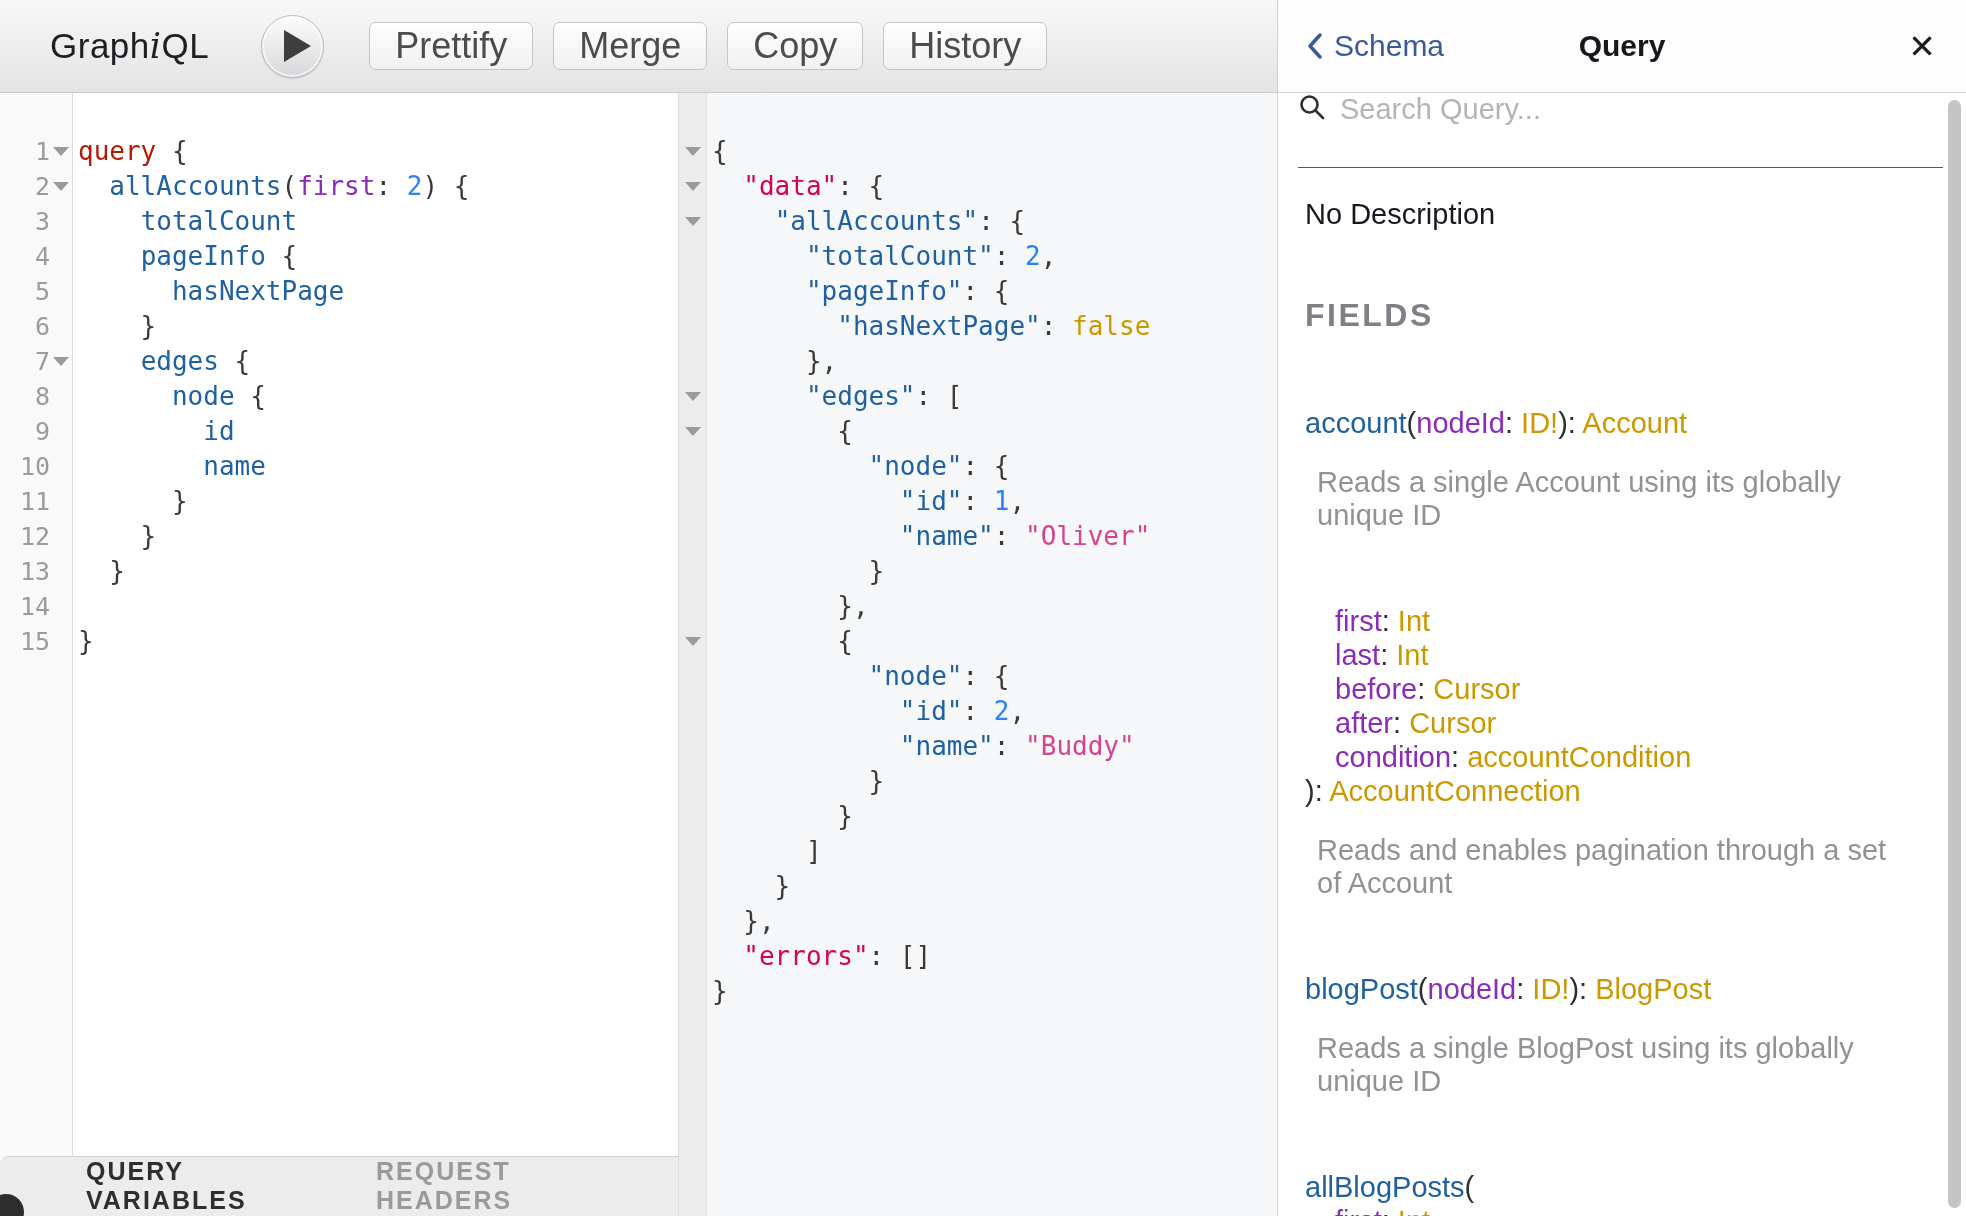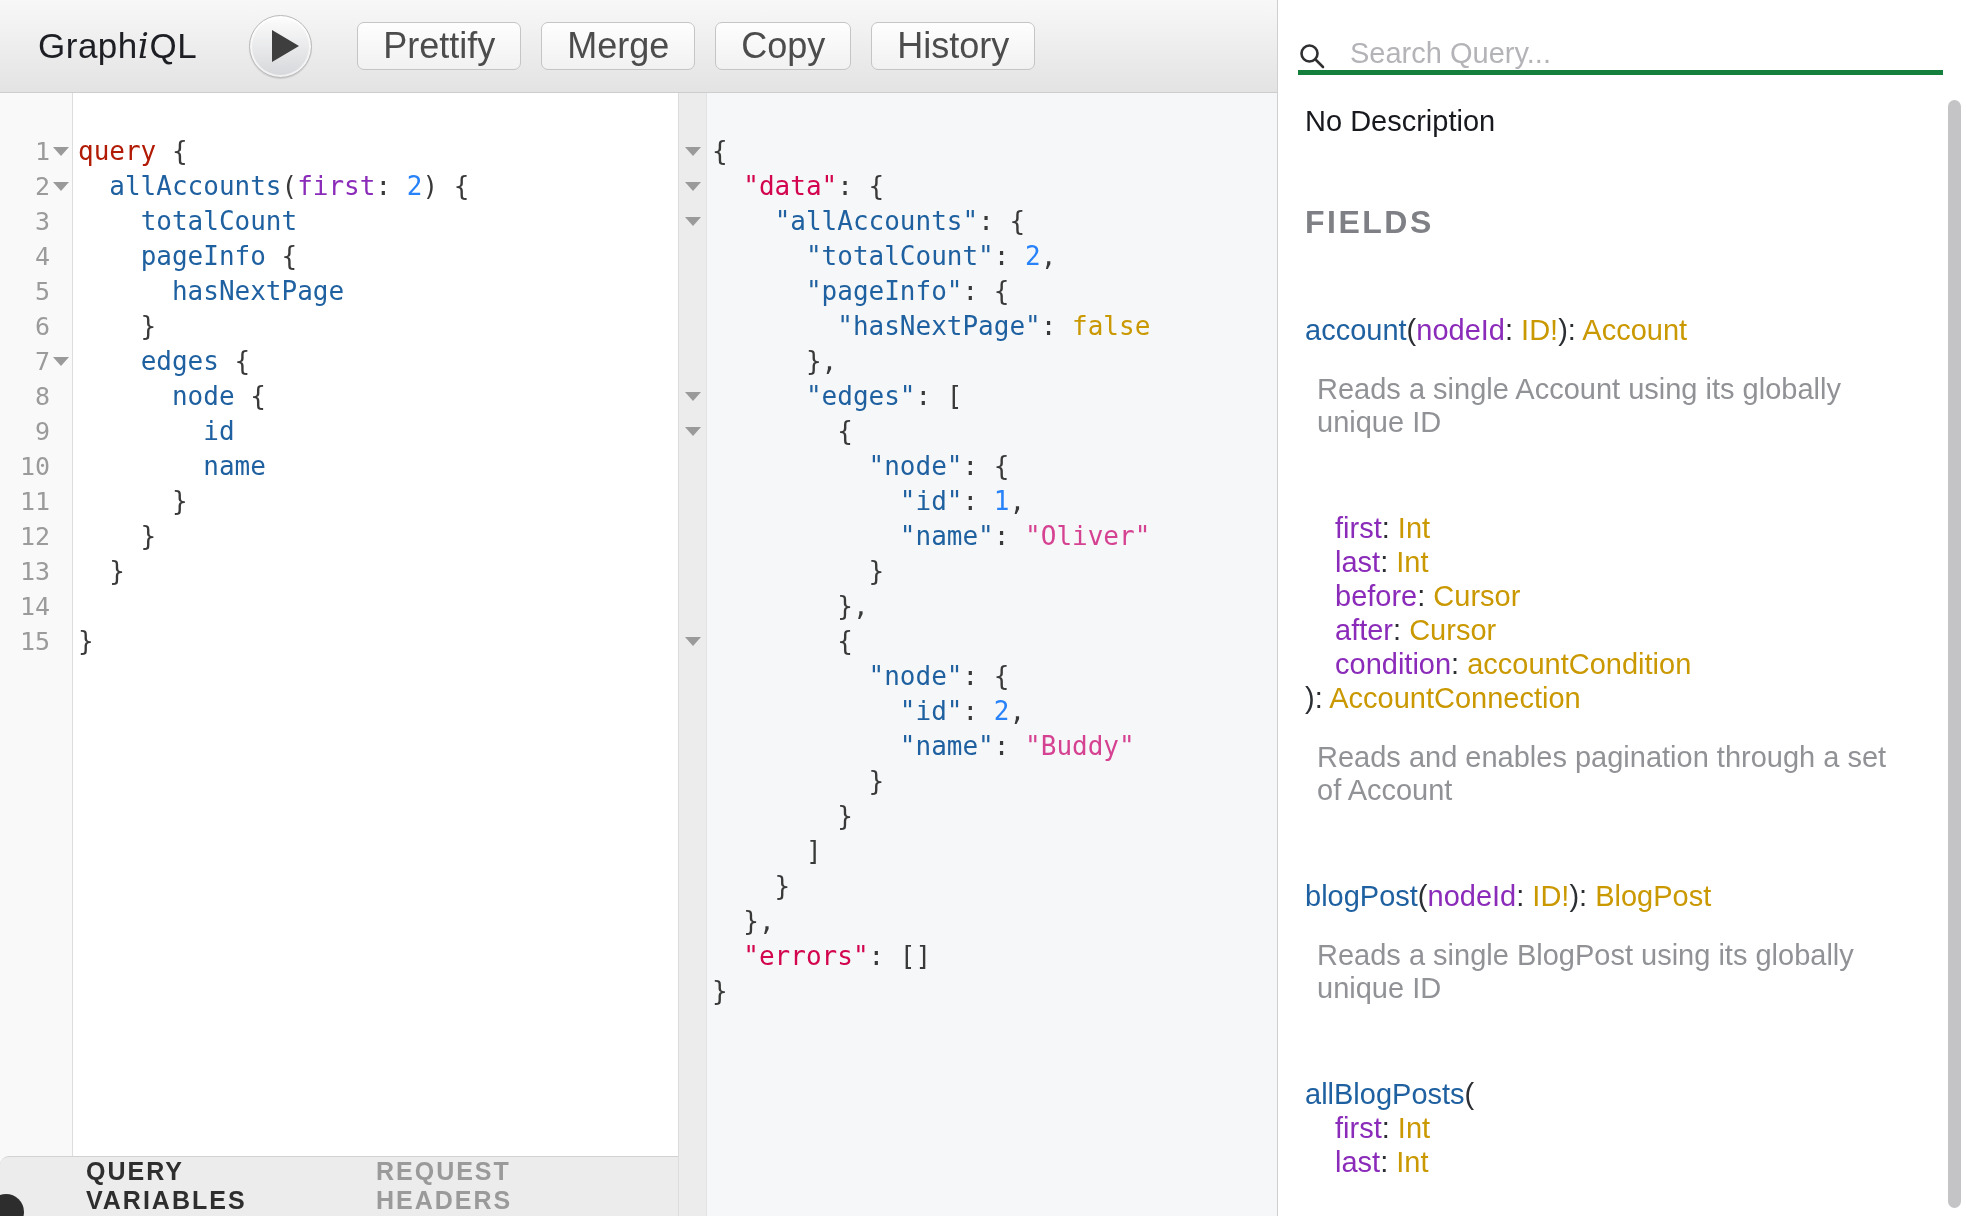--- a/index.html
+++ b/index.html
@@ -4,21 +4,21 @@
 <style>
   * { margin:0; padding:0; box-sizing:border-box; }
   html,body { background:#ffffff; }
   .app { position:relative; width:1966px; height:1216px; display:flex; overflow:hidden;
          font-family:"Liberation Sans", sans-serif; background:#fff; }
 
   
   .main { width:1277px; height:100%; display:flex; flex-direction:column; position:relative; }
 
   .toolbar { height:93px; flex:0 0 93px; background:linear-gradient(#f8f8f8,#e3e3e3);
-             border-bottom:1px solid #cdcdcd; display:flex; align-items:center; }
+             border-bottom:1px solid #cdcdcd; display:flex; align-items:center;padding-left:12px; }
   .logo { margin-left:38px; font-size:35px; font-weight:500; color:#1d1f24; letter-spacing:.5px; }
   .logo em { font-family:"DejaVu Serif", serif; font-style:italic; font-weight:400; }
   .execute-btn { width:63px; height:63px; border-radius:50%; margin-left:52px;
                  background:linear-gradient(#fdfdfd,#d6d7da); border:1px solid #b9b9b9;
                  box-shadow:inset 0 0 0 2px rgba(255,255,255,.65), 0 1px 1px rgba(0,0,0,.12);
                  display:flex; align-items:center; justify-content:center; cursor:pointer; }
   .play-tri { width:0; height:0; border-left:27px solid #3e3e3e;
               border-top:16px solid transparent; border-bottom:16px solid transparent; margin-left:9px; }
   .tb-buttons { display:flex; align-items:center; margin-left:45px; }
   .tb-btn { height:48px; padding:0 25px; margin-right:20px; border-radius:7px;
@@ -62,22 +62,22 @@
   
   .doc-panel { flex:1; background:#fff; border-left:1px solid #cfcfcf; position:relative; }
   .doc-header { height:93px; background:#fdfdfd; border-bottom:1px solid #d4d4d4;
                 display:flex; align-items:center; position:relative; }
   .doc-back { display:flex; align-items:center; gap:11px; margin-left:28px;
               color:#3B5998; font-size:30px; cursor:pointer; z-index:2; }
   .doc-title { position:absolute; left:0; right:0; text-align:center; font-size:30px;
                font-weight:700; color:#16181d; }
   .doc-close { position:absolute; right:30px; top:50%; transform:translateY(-50%);
                font-size:33px; color:#1c1c1e; cursor:pointer; line-height:1; z-index:2; }
-  .doc-search { height:75px; margin:0 23px 0 20px; border-bottom:5px solid #15803d;
-                display:flex; align-items:flex-end; gap:24px; }
+  .doc-search { height:75px; margin:0 23px 0 20px; border-bottom:1px solid #15803d;
+                display:flex; align-items:flex-start; gap:14px; }
   .doc-search input { border:none; outline:none; background:transparent; flex:1;
                       font-size:29px; color:#333; font-family:"Liberation Sans", sans-serif; }
   .doc-search input::placeholder { color:#b4b4b8; }
   .doc-content { padding:30px 26px 0 27px; }
   .no-desc { font-size:29px; color:#17191e; }
   .fields-header { margin-top:66px; font-size:32px; font-weight:700; letter-spacing:2.5px; color:#7e8085; }
   .doc-field { margin-top:72px; }
   .sig-line { font-size:29px; line-height:34px; color:#2b2e33; cursor:pointer; }
   .sig-line.ind { padding-left:30px; }
   .f-name { color:#1F61A0; }
@@ -273,20 +273,30 @@
 
     <div class="bottom-bar" id="bottom-bar">
         <div class="bar-tab">QUERY VARIABLES</div>
         <div class="bar-tab inactive">REQUEST HEADERS</div>
       </div>
     <div class="corner-dot"></div>
   </div>
 
   <div class="doc-panel">
 
+    <div class="doc-header">
+      <div class="doc-back">
+        <svg width="17" height="28" viewBox="0 0 17 28">
+          <polyline points="14,3 4,14 14,25" fill="none" stroke="#3B5998" stroke-width="3.5" stroke-linecap="round" stroke-linejoin="round"></polyline>
+        </svg>
+        <span>Schema</span>
+      </div>
+      <div class="doc-title">Query</div>
+      <div class="doc-close">✕</div>
+    </div>
 
     <div class="doc-search">
       <svg width="28" height="28" viewBox="0 0 28 28">
         <circle cx="11.5" cy="11.5" r="8" fill="none" stroke="#2f2f31" stroke-width="2.6"></circle>
         <line x1="17.5" y1="17.5" x2="25" y2="25" stroke="#2f2f31" stroke-width="2.6" stroke-linecap="round"></line>
       </svg>
       <input type="text" value="" placeholder="Search Query..." style="">
     </div>
 
     <div class="doc-content">

